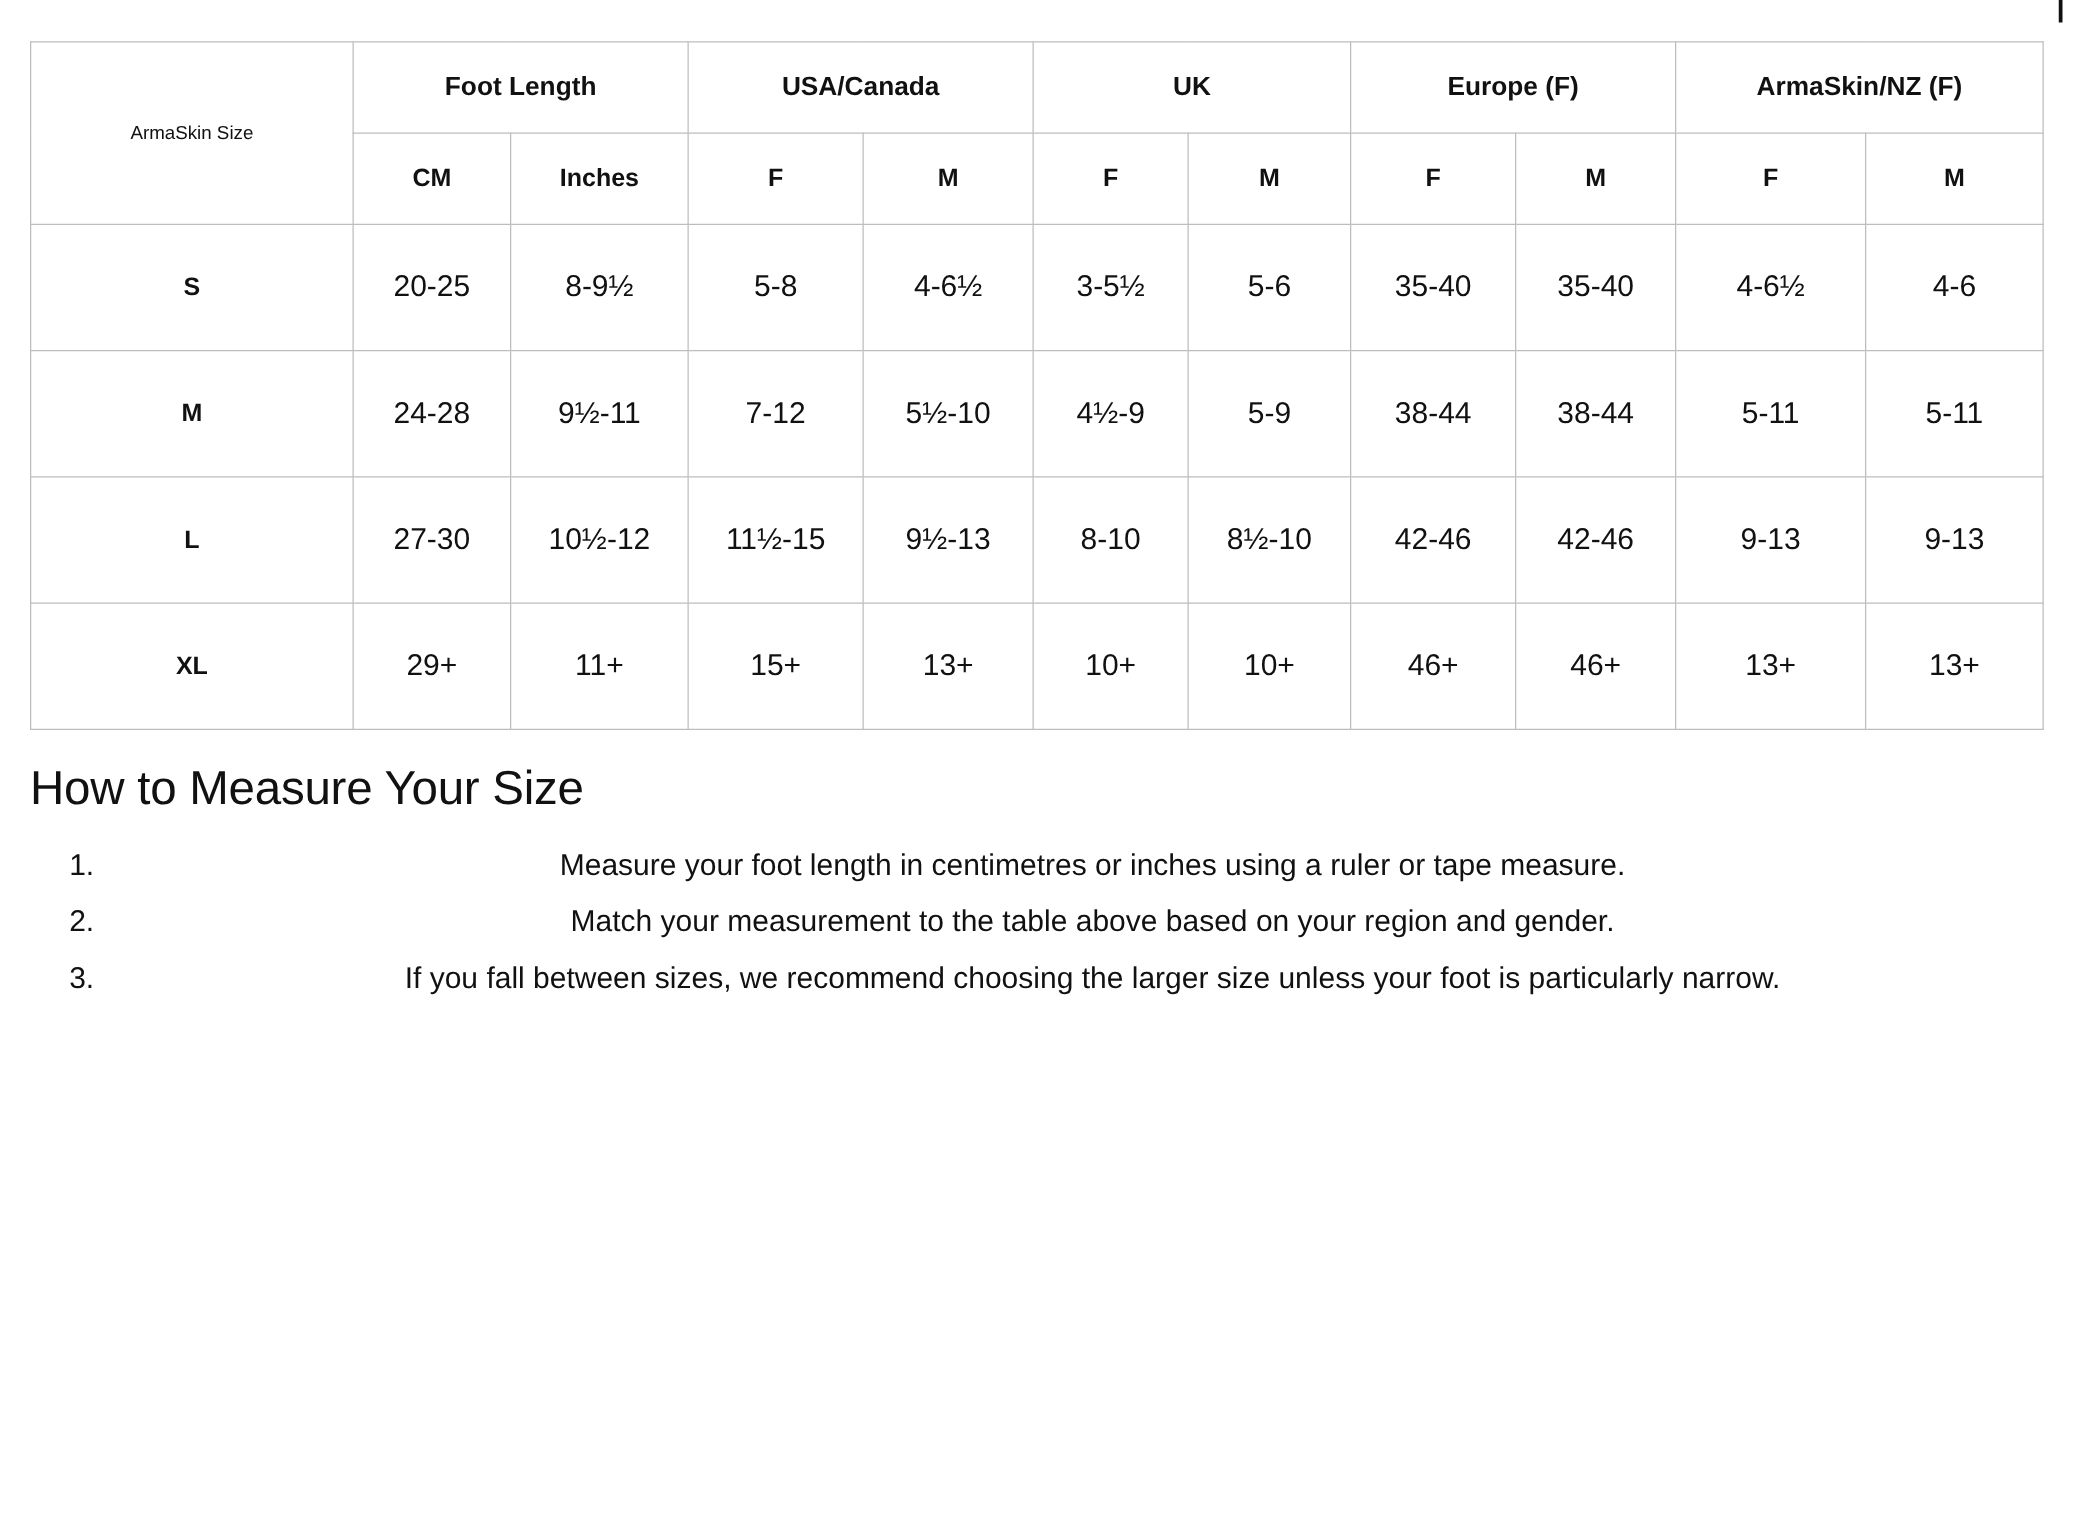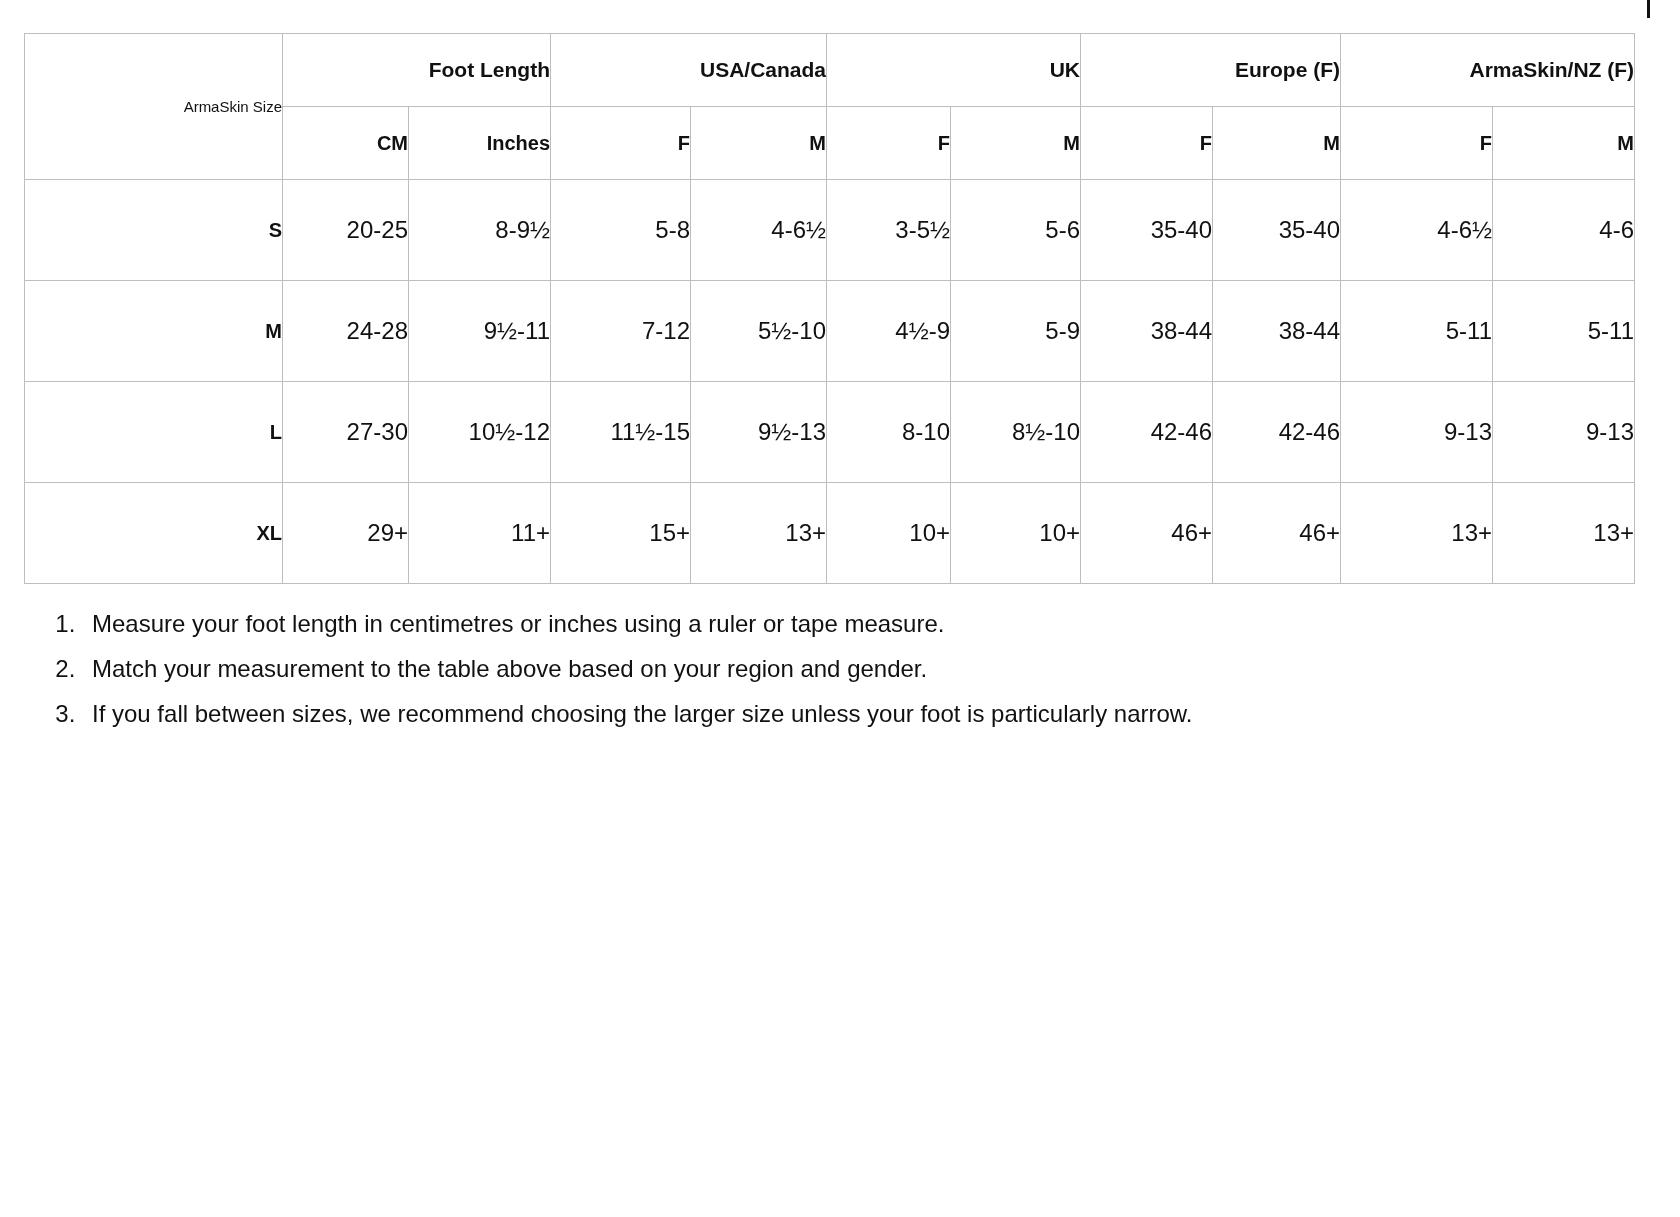--- a/index.html
+++ b/index.html
@@ -36,21 +36,21 @@
   table.size-table {
     border-collapse: collapse;
     margin-top: 33px;
     width: 1610px;
     table-layout: fixed;
   }
   table.size-table th,
   table.size-table td {
     border: 1px solid #bdbdbd;
     padding: 0;
-    text-align: right;
+    text-align: center;
     vertical-align: middle;
   }
   .th-group {
     text-align: center;
     font-size: 21px;
     font-weight: bold;
     height: 72px;
   }
   .th-sub {
     text-align: center;
@@ -96,20 +96,21 @@
   }
   ol.steps {
     margin: 28px 0 0 0;
     padding-left: 58px;
     font-size: 24px;
     line-height: 1.0;
   }
   ol.steps li {
     margin-bottom: 21px;
     padding-left: 10px;
+    text-align: center;
   }
 </style>
 </head>
 <body>
 
 <div class="top-mark"></div>
 
 <div class="page">
 
 
@@ -198,20 +199,21 @@
         <td class="cell">10+</td>
         <td class="cell">10+</td>
         <td class="cell">46+</td>
         <td class="cell">46+</td>
         <td class="cell">13+</td>
         <td class="cell">13+</td>
       </tr>
     </tbody>
   </table>
 
+  <h2 class="measure-heading">How to Measure Your Size</h2>
 
   <ol class="steps">
     <li>Measure your foot length in centimetres or inches using a ruler or tape measure.</li>
     <li>Match your measurement to the table above based on your region and gender.</li>
     <li>If you fall between sizes, we recommend choosing the larger size unless your foot is particularly narrow.</li>
   </ol>
 
 </div>
 
 </body></html>

